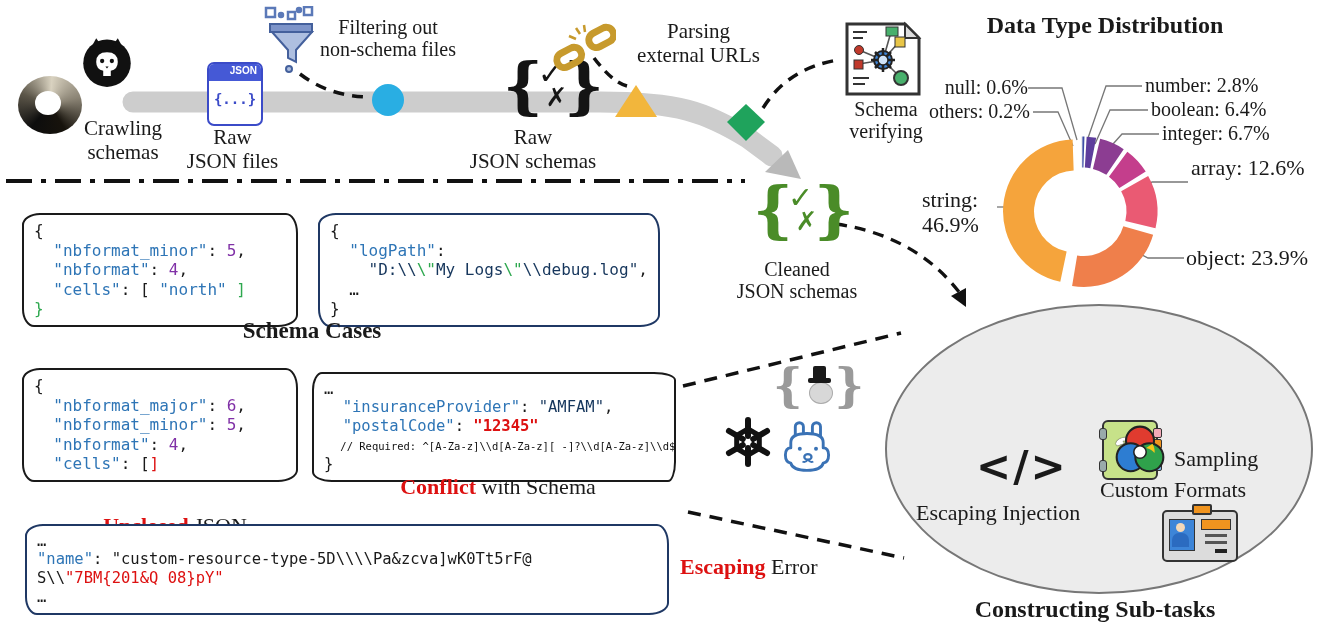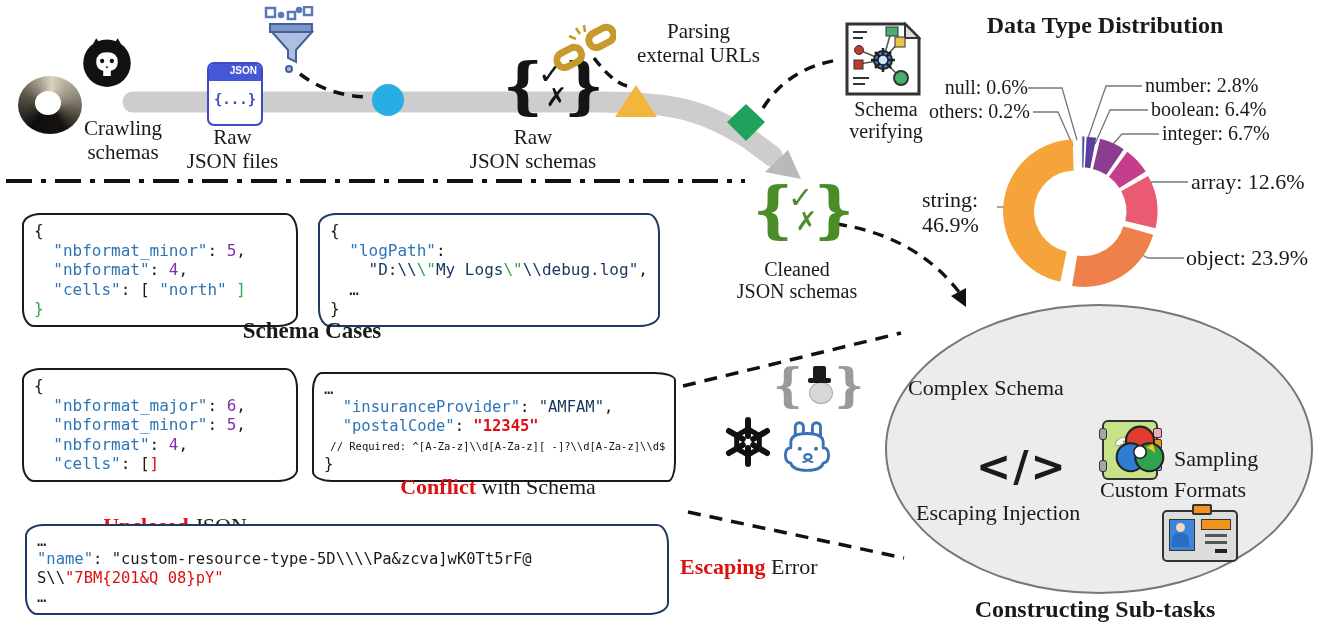--- a/index.html
+++ b/index.html
@@ -15,21 +15,21 @@
   
   .codebox{position:absolute;z-index:3;background:#fff;
     font-family:"DejaVu Sans Mono","Liberation Mono",monospace;font-size:16px;line-height:1.22;
     padding:6px 10px;border:2.5px solid #1a1a1a;
     border-radius:18px 12px 20px 12px / 12px 20px 12px 18px;}
   .navyborder{border-color:#1F3864;}
   .wavy{border-radius:10px 22px 8px 20px / 18px 8px 20px 10px;}
   .tok-p{color:#1a1a1a;} .tok-k{color:#2E75B6;} .tok-n{color:#8031A7;}
   .tok-s{color:#16365C;} .tok-e{color:#2EA84F;} .tok-g{color:#2EA84F;}
   .tok-r{color:#DD1111;} .tok-rb{color:#DD1111;font-weight:bold;}
-  .tok-c{color:#111;font-size:10.5px;}
+  .tok-c{color:#111;font-size:10.5px;margin-left:10px;}
   
   .jsonfile{width:52px;height:60px;background:#fff;border:2.5px solid #3B4BC8;border-radius:7px;overflow:hidden;}
   .jsonfile .band{height:16px;background:#4559D6;color:#fff;font-family:"Liberation Sans",sans-serif;
     font-size:10px;font-weight:bold;text-align:right;padding:1px 4px 0 0;}
   .jsonfile .glyph{color:#3B4BC8;font-family:"DejaVu Sans Mono",monospace;font-weight:bold;
     font-size:14px;text-align:center;margin-top:10px;}
   
   .torus{width:64px;height:58px;border-radius:50%;
     background:conic-gradient(from 220deg,#0d0d0d,#5c5649,#d9d2c0,#8a8374,#17130c,#0d0d0d);
     position:relative;}
@@ -151,20 +151,22 @@
           <rect x="26" y="6" width="7" height="7"></rect>
           <rect x="42" y="1" width="8" height="8"></rect>
         <circle cx="19" cy="9" r="2" fill="#5B79B8"></circle>
           <circle cx="37" cy="4" r="2" fill="#5B79B8"></circle>
       </g>
       <rect x="8" y="18" width="42" height="8" fill="#7D94C9" stroke="#44609c" stroke-width="2"></rect>
       <path d="M10 26 L50 26 L34 44 L34 56 L26 52 L26 44 Z" fill="#AEBFE0" stroke="#44609c" stroke-width="2"></path>
       <circle cx="27" cy="63" r="3" fill="#AEBFE0" stroke="#44609c" stroke-width="2"></circle>
     </svg>
   </div>
+  <div class="abs ml" style="left:318px;top:16px;width:140px;font-size:20px;">Filtering out
+non-schema files</div>
 
   <div class="abs bci black" style="left:503px;top:58px;">
     <span class="br">{</span>
     <span class="vx">
         <span class="v">✓</span>
         <span class="x">✗</span>
       </span>
     <span class="br">}</span>
   </div>
   <div class="abs ml lbl" style="left:458px;top:126px;width:150px;font-size:21px;">Raw
@@ -227,21 +229,21 @@
   </div>
   <div class="abs ml lbl" style="left:722px;top:258px;width:150px;">Cleaned
 JSON schemas</div>
 
   <div class="abs head" style="left:950px;top:12px;width:310px;font-size:24px;">Data Type Distribution</div>
   <div class="abs lbl" style="left:936px;top:76px;width:92px;text-align:right;">null: 0.6%</div>
   <div class="abs lbl" style="left:924px;top:100px;width:106px;text-align:right;">others: 0.2%</div>
   <div class="abs lbl" style="left:1145px;top:74px;">number: 2.8%</div>
   <div class="abs lbl" style="left:1151px;top:98px;">boolean: 6.4%</div>
   <div class="abs lbl" style="left:1162px;top:122px;">integer: 6.7%</div>
-  <div class="abs big" style="left:1191px;top:169px;font-size:22px;">array: 12.6%</div>
+  <div class="abs big" style="left:1191px;top:155px;font-size:22px;">array: 12.6%</div>
   <div class="abs big" style="left:1186px;top:245px;font-size:22px;">object: 23.9%</div>
   <div class="abs ml big" style="left:922px;top:188px;width:80px;text-align:left;font-size:22px;">string:
 46.9%</div>
 
   <pre class="codebox" style="left:22px;top:197px;width:252px;"><div><span class="tok-p">{</span></div><div><span class="tok-p">  </span><span class="tok-k">"nbformat_minor"</span><span class="tok-p">: </span><span class="tok-n">5</span><span class="tok-p">,</span></div><div><span class="tok-p">  </span><span class="tok-k">"nbformat"</span><span class="tok-p">: </span><span class="tok-n">4</span><span class="tok-p">,</span></div><div><span class="tok-p">  </span><span class="tok-k">"cells"</span><span class="tok-p">: [ </span><span class="tok-k">"north"</span><span class="tok-g"> ]</span></div><div><span class="tok-g">}</span></div></pre>
   <pre class="codebox navyborder" style="left:318px;top:197px;width:318px;"><div><span class="tok-p">{</span></div><div><span class="tok-p">  </span><span class="tok-k">"logPath"</span><span class="tok-p">:</span></div><div><span class="tok-p">    </span><span class="tok-s">"D:\\</span><span class="tok-e">\"</span><span class="tok-s">My Logs</span><span class="tok-e">\"</span><span class="tok-s">\\debug.log"</span><span class="tok-p">,</span></div><div><span class="tok-p">  …</span></div><div><span class="tok-p">}</span></div></pre>
   <div class="abs head" style="left:192px;top:318px;width:240px;font-size:23px;">Schema Cases</div>
 
   <pre class="codebox" style="left:22px;top:352px;width:252px;"><div><span class="tok-p">{</span></div><div><span class="tok-p">  </span><span class="tok-k">"nbformat_major"</span><span class="tok-p">: </span><span class="tok-n">6</span><span class="tok-p">,</span></div><div><span class="tok-p">  </span><span class="tok-k">"nbformat_minor"</span><span class="tok-p">: </span><span class="tok-n">5</span><span class="tok-p">,</span></div><div><span class="tok-p">  </span><span class="tok-k">"nbformat"</span><span class="tok-p">: </span><span class="tok-n">4</span><span class="tok-p">,</span></div><div><span class="tok-p">  </span><span class="tok-k">"cells"</span><span class="tok-p">: [</span><span class="tok-r">]</span></div></pre>
   <pre class="codebox wavy" style="left:312px;top:356px;width:340px;font-size:15.5px;"><div><span class="tok-p">…</span></div><div><span class="tok-p">  </span><span class="tok-k">"insuranceProvider"</span><span class="tok-p">: </span><span class="tok-s">"AMFAM"</span><span class="tok-p">,</span></div><div><span class="tok-p">  </span><span class="tok-k">"postalCode"</span><span class="tok-p">: </span><span class="tok-rb">"12345"</span></div><div><span class="tok-c"> // Required: ^[A-Za-z]\\d[A-Za-z][ -]?\\d[A-Za-z]\\d$</span></div><div><span class="tok-p">}</span></div></pre>
@@ -287,21 +289,20 @@
         <rect x="36" y="2" width="9" height="20" rx="4.5"></rect>
         <path d="M12 30 q-6 0 -6 8 q0 8 6 9 q2 8 18 8 q16 0 18 -8 q6 -1 6 -9 q0 -8 -6 -8 l0 -6 q0 -10 -18 -10 q-18 0 -18 10 z"></path>
       </g>
       <circle cx="22" cy="31" r="2.2" fill="#3A72B5"></circle>
         <circle cx="40" cy="31" r="2.2" fill="#3A72B5"></circle>
       <ellipse cx="31" cy="40" rx="4" ry="3" fill="none" stroke="#3A72B5" stroke-width="2.5"></ellipse>
       <path d="M31 43 q-3 4 -6 2 M31 43 q3 4 6 2" fill="none" stroke="#3A72B5" stroke-width="2"></path>
     </svg>
   </div>
 
-  <div class="abs big" style="left:908px;top:375px;font-size:22px;">Complex Schema</div>
 
   <div class="abs book" style="left:1102px;top:362px;">
     <span class="spine"></span>
       <span class="spine2"></span>
     <span class="phone">☎</span>
     <span class="tab" style="top:6px;background:#F2A9B8;"></span>
     <span class="tab" style="top:17px;background:#F0941F;"></span>
     <span class="tab" style="top:28px;background:#E8C547;"></span>
     <span class="tab" style="top:39px;background:#7DB5E8;"></span>
   </div>

